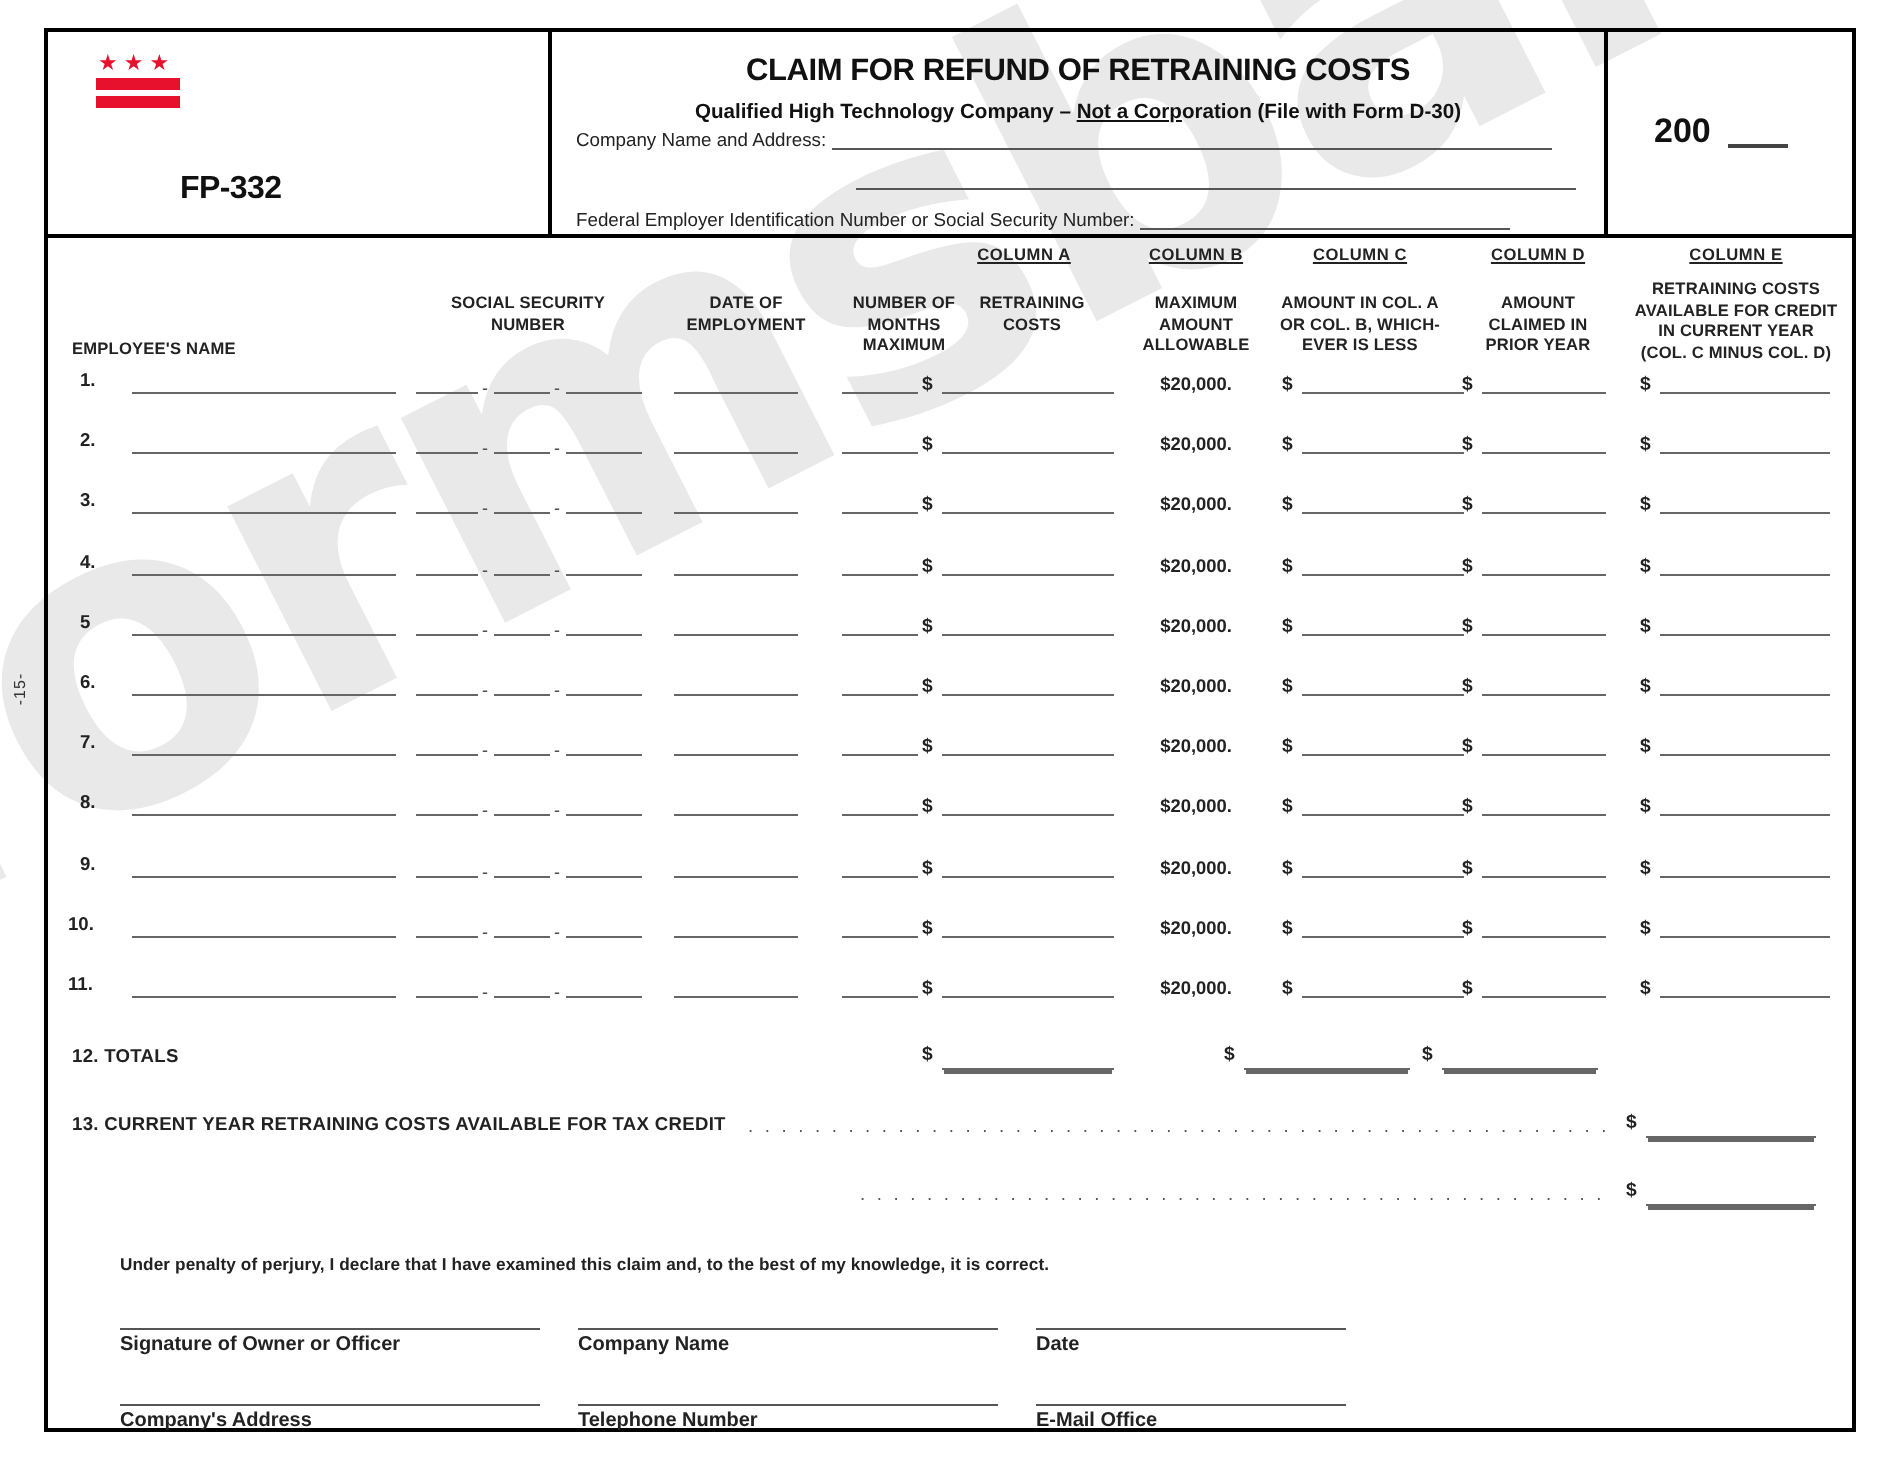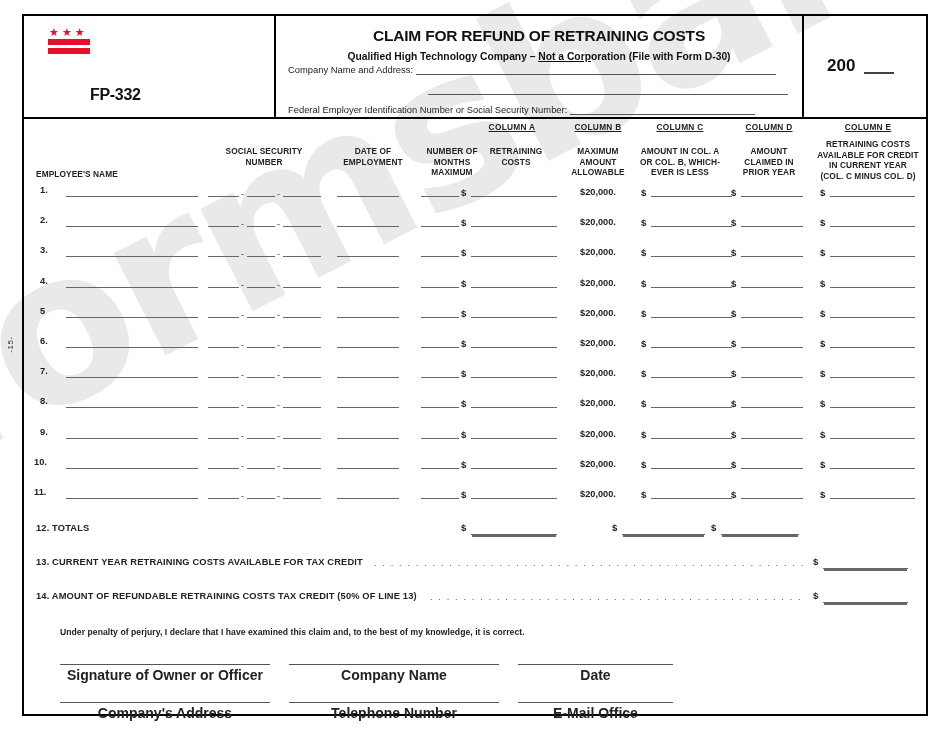--- a/index.html
+++ b/index.html
@@ -267,23 +267,23 @@
     letter-spacing: 0.05px;
   }
 
   .sigline {
     position: absolute;
     border-bottom: 1px solid #555;
     height: 0;
   }
   .siglabel {
     position: absolute;
-    font-size: 14px;
-    font-weight: bold;
-    text-align: center;
+    font-size: 10px;
+    font-weight: bold;
+    text-align: left;
     color: #222;
   }
 </style>
 </head>
 <body>
 
 <div id="page">
 
   <div id="watermark">formsbank.com</div>
 
@@ -594,21 +594,20 @@
       <div class="dollar" style="left:588px; top:403px;">$</div>
       <div class="blank2" style="left:598px; top:412px; width:83px;"></div>
       <div class="dollar" style="left:687px; top:403px;">$</div>
       <div class="blank2" style="left:697px; top:412px; width:78px;"></div>
 
       <div class="lineitem" style="left:12px; top:438px;">13. CURRENT YEAR RETRAINING COSTS AVAILABLE FOR TAX CREDIT</div>
       <div class="leader" style="left:350px; top:439px; width:433px;">. . . . . . . . . . . . . . . . . . . . . . . . . . . . . . . . . . . . . . . . . . . . . . . . . . . . . . . . . . . . . . . . . . . . . . . . . . . . . . . . . . . .</div>
       <div class="dollar" style="left:789px; top:437px;">$</div>
       <div class="blank2" style="left:799px; top:446px; width:85px;"></div>
 
-      <div class="lineitem" style="left:12px; top:472px;">14. AMOUNT OF REFUNDABLE RETRAINING COSTS TAX CREDIT (50% OF LINE 13)</div>
       <div class="leader" style="left:406px; top:473px; width:377px;">. . . . . . . . . . . . . . . . . . . . . . . . . . . . . . . . . . . . . . . . . . . . . . . . . . . . . . . . . . . . . . . . . . . . . .</div>
       <div class="dollar" style="left:789px; top:471px;">$</div>
       <div class="blank2" style="left:799px; top:480px; width:85px;"></div>
 
       <div id="perjury" style="left:36px; top:508px;">Under penalty of perjury, I declare that I have examined this claim and, to the best of my knowledge, it is correct.</div>
 
       <div class="sigline" style="left:36px; top:545px; width:210px;"></div>
       <div class="siglabel" style="left:36px; top:548px; width:210px;">Signature of Owner or Officer</div>
 
       <div class="sigline" style="left:265px; top:545px; width:210px;"></div>

